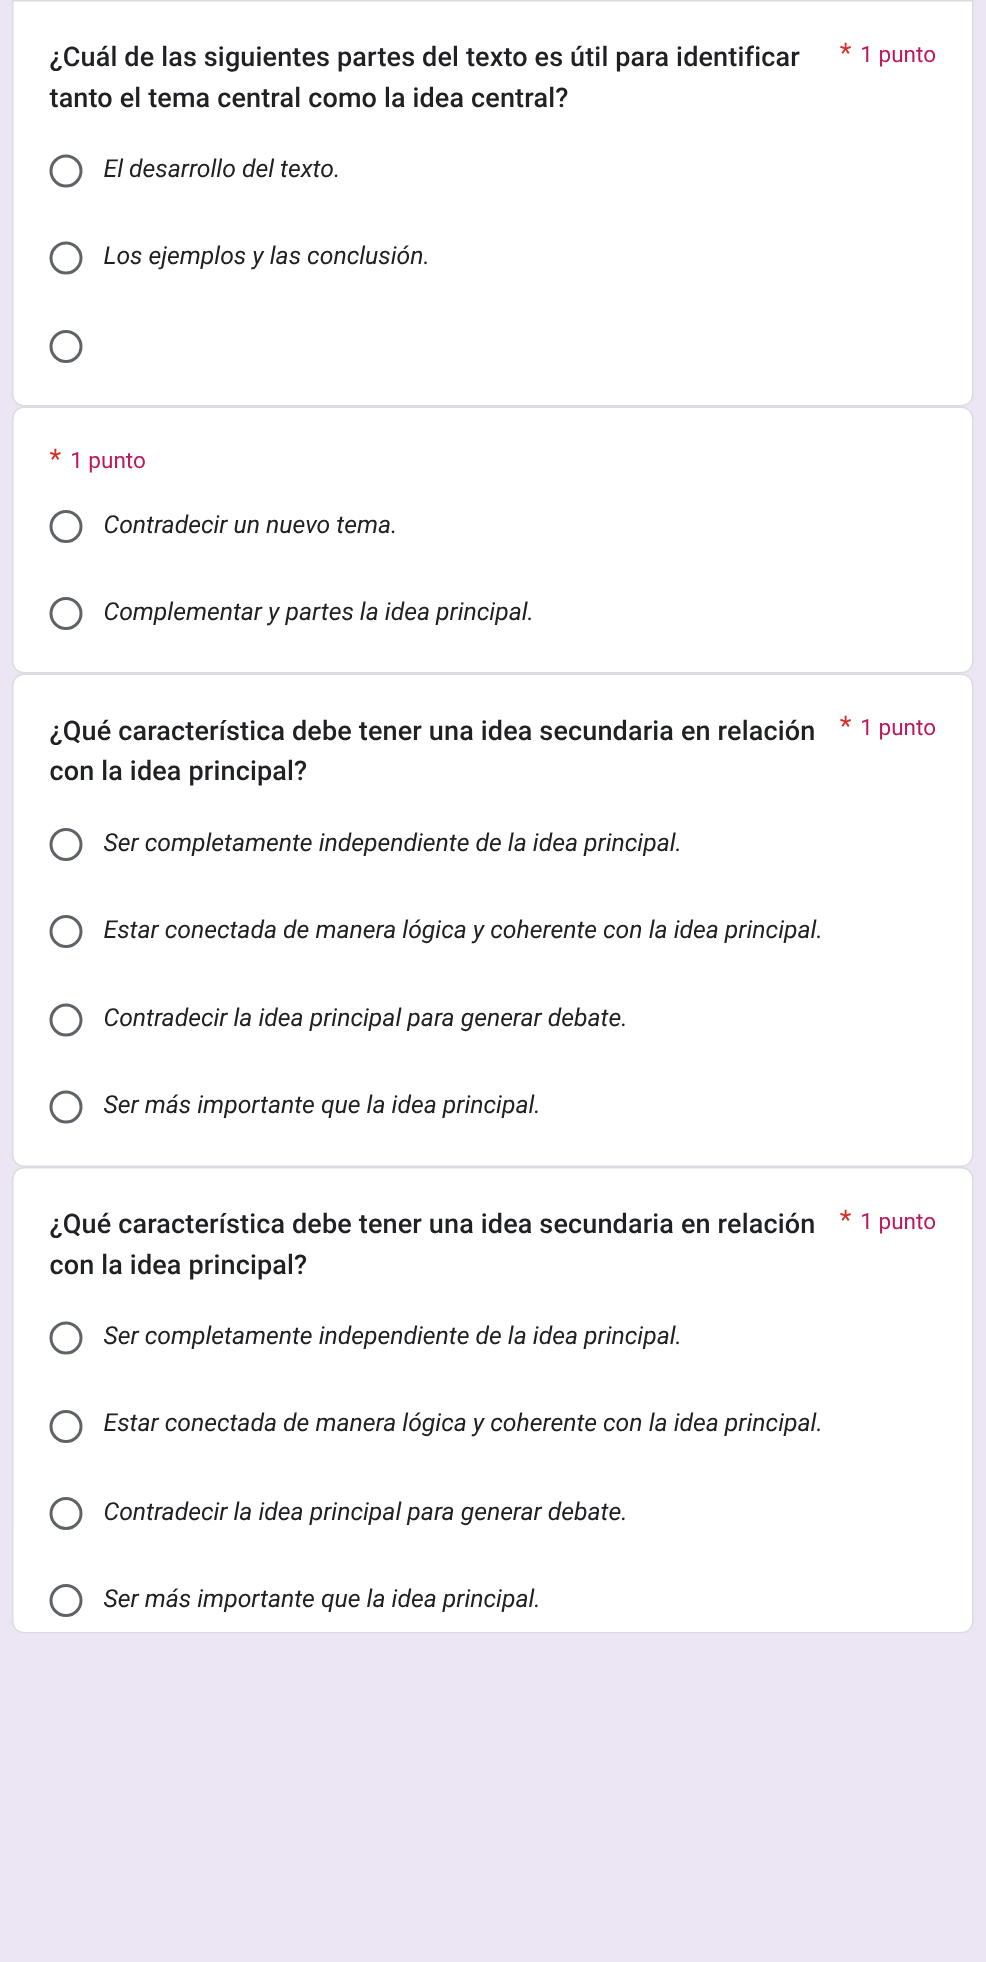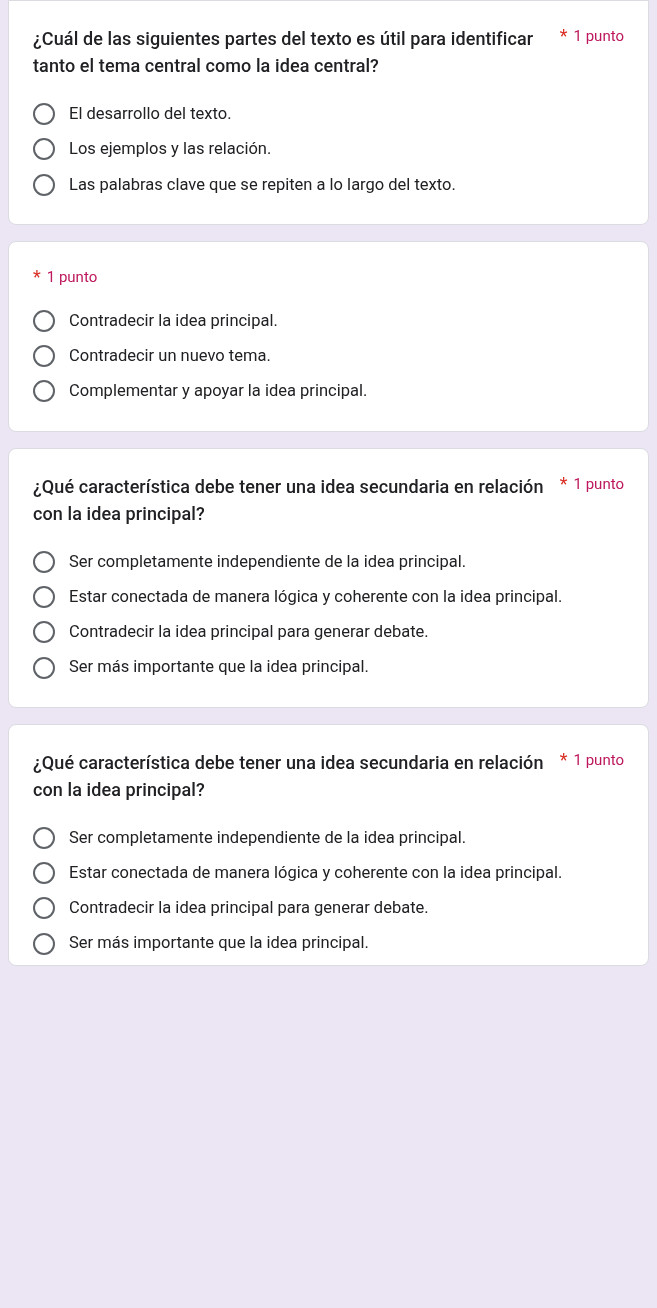--- a/index.html
+++ b/index.html
@@ -10,21 +10,20 @@
     color: #202124;
   }
   .page {
     width: 657px;
     padding: 0 8px;
   }
   .card {
     background: #fff;
     border: 1px solid #dadce0;
     border-radius: 8px;
-    margin-bottom: 16px;
     padding: 24px 24px 28px 24px;
   }
   .card.first { margin-top: 0; border-top-left-radius: 0; border-top-right-radius: 0; }
   .q-head {
     display: flex;
     align-items: flex-start;
     justify-content: space-between;
     gap: 6px;
     margin-bottom: 24px;
   }
@@ -45,21 +44,21 @@
   }
   .req {
     color: #d93025;
     font-size: 18px;
     line-height: 1;
   }
   .points {
     color: #be185d;
     font-size: 15px;
   }
-  .options { display: flex; flex-direction: column; gap: 13px; }
+  .options { display: flex; flex-direction: column; gap: 36px; font-style: italic; }
   .option {
     display: flex;
     align-items: center;
     gap: 14px;
     cursor: pointer;
   }
   .radio {
     width: 22px;
     height: 22px;
     min-width: 22px;
@@ -86,48 +85,43 @@
         <span class="points">1 punto</span>
       </div>
     </div>
     <div class="options">
       <div class="option">
         <span class="radio"></span>
         <span class="option-label">El desarrollo del texto.</span>
       </div>
       <div class="option">
         <span class="radio"></span>
-        <span class="option-label">Los ejemplos y las relación.</span>
+        <span class="option-label">Los ejemplos y las conclusión.</span>
       </div>
       <div class="option">
         <span class="radio"></span>
-        <span class="option-label">Las palabras clave que se repiten a lo largo del texto.</span>
       </div>
     </div>
   </div>
 
   <div class="card">
     <div class="q-head">
       <div class="q-meta">
         <span class="req">*</span>
         <span class="points">1 punto</span>
       </div>
     </div>
     <div class="options">
       <div class="option">
         <span class="radio"></span>
-        <span class="option-label">Contradecir la idea principal.</span>
-      </div>
-      <div class="option">
-        <span class="radio"></span>
         <span class="option-label">Contradecir un nuevo tema.</span>
       </div>
       <div class="option">
         <span class="radio"></span>
-        <span class="option-label">Complementar y apoyar la idea principal.</span>
+        <span class="option-label">Complementar y partes la idea principal.</span>
       </div>
     </div>
   </div>
 
   <div class="card">
     <div class="q-head">
       <div class="q-title">¿Qué característica debe tener una idea secundaria en relación con la idea principal?</div>
       <div class="q-meta">
         <span class="req">*</span>
         <span class="points">1 punto</span>

